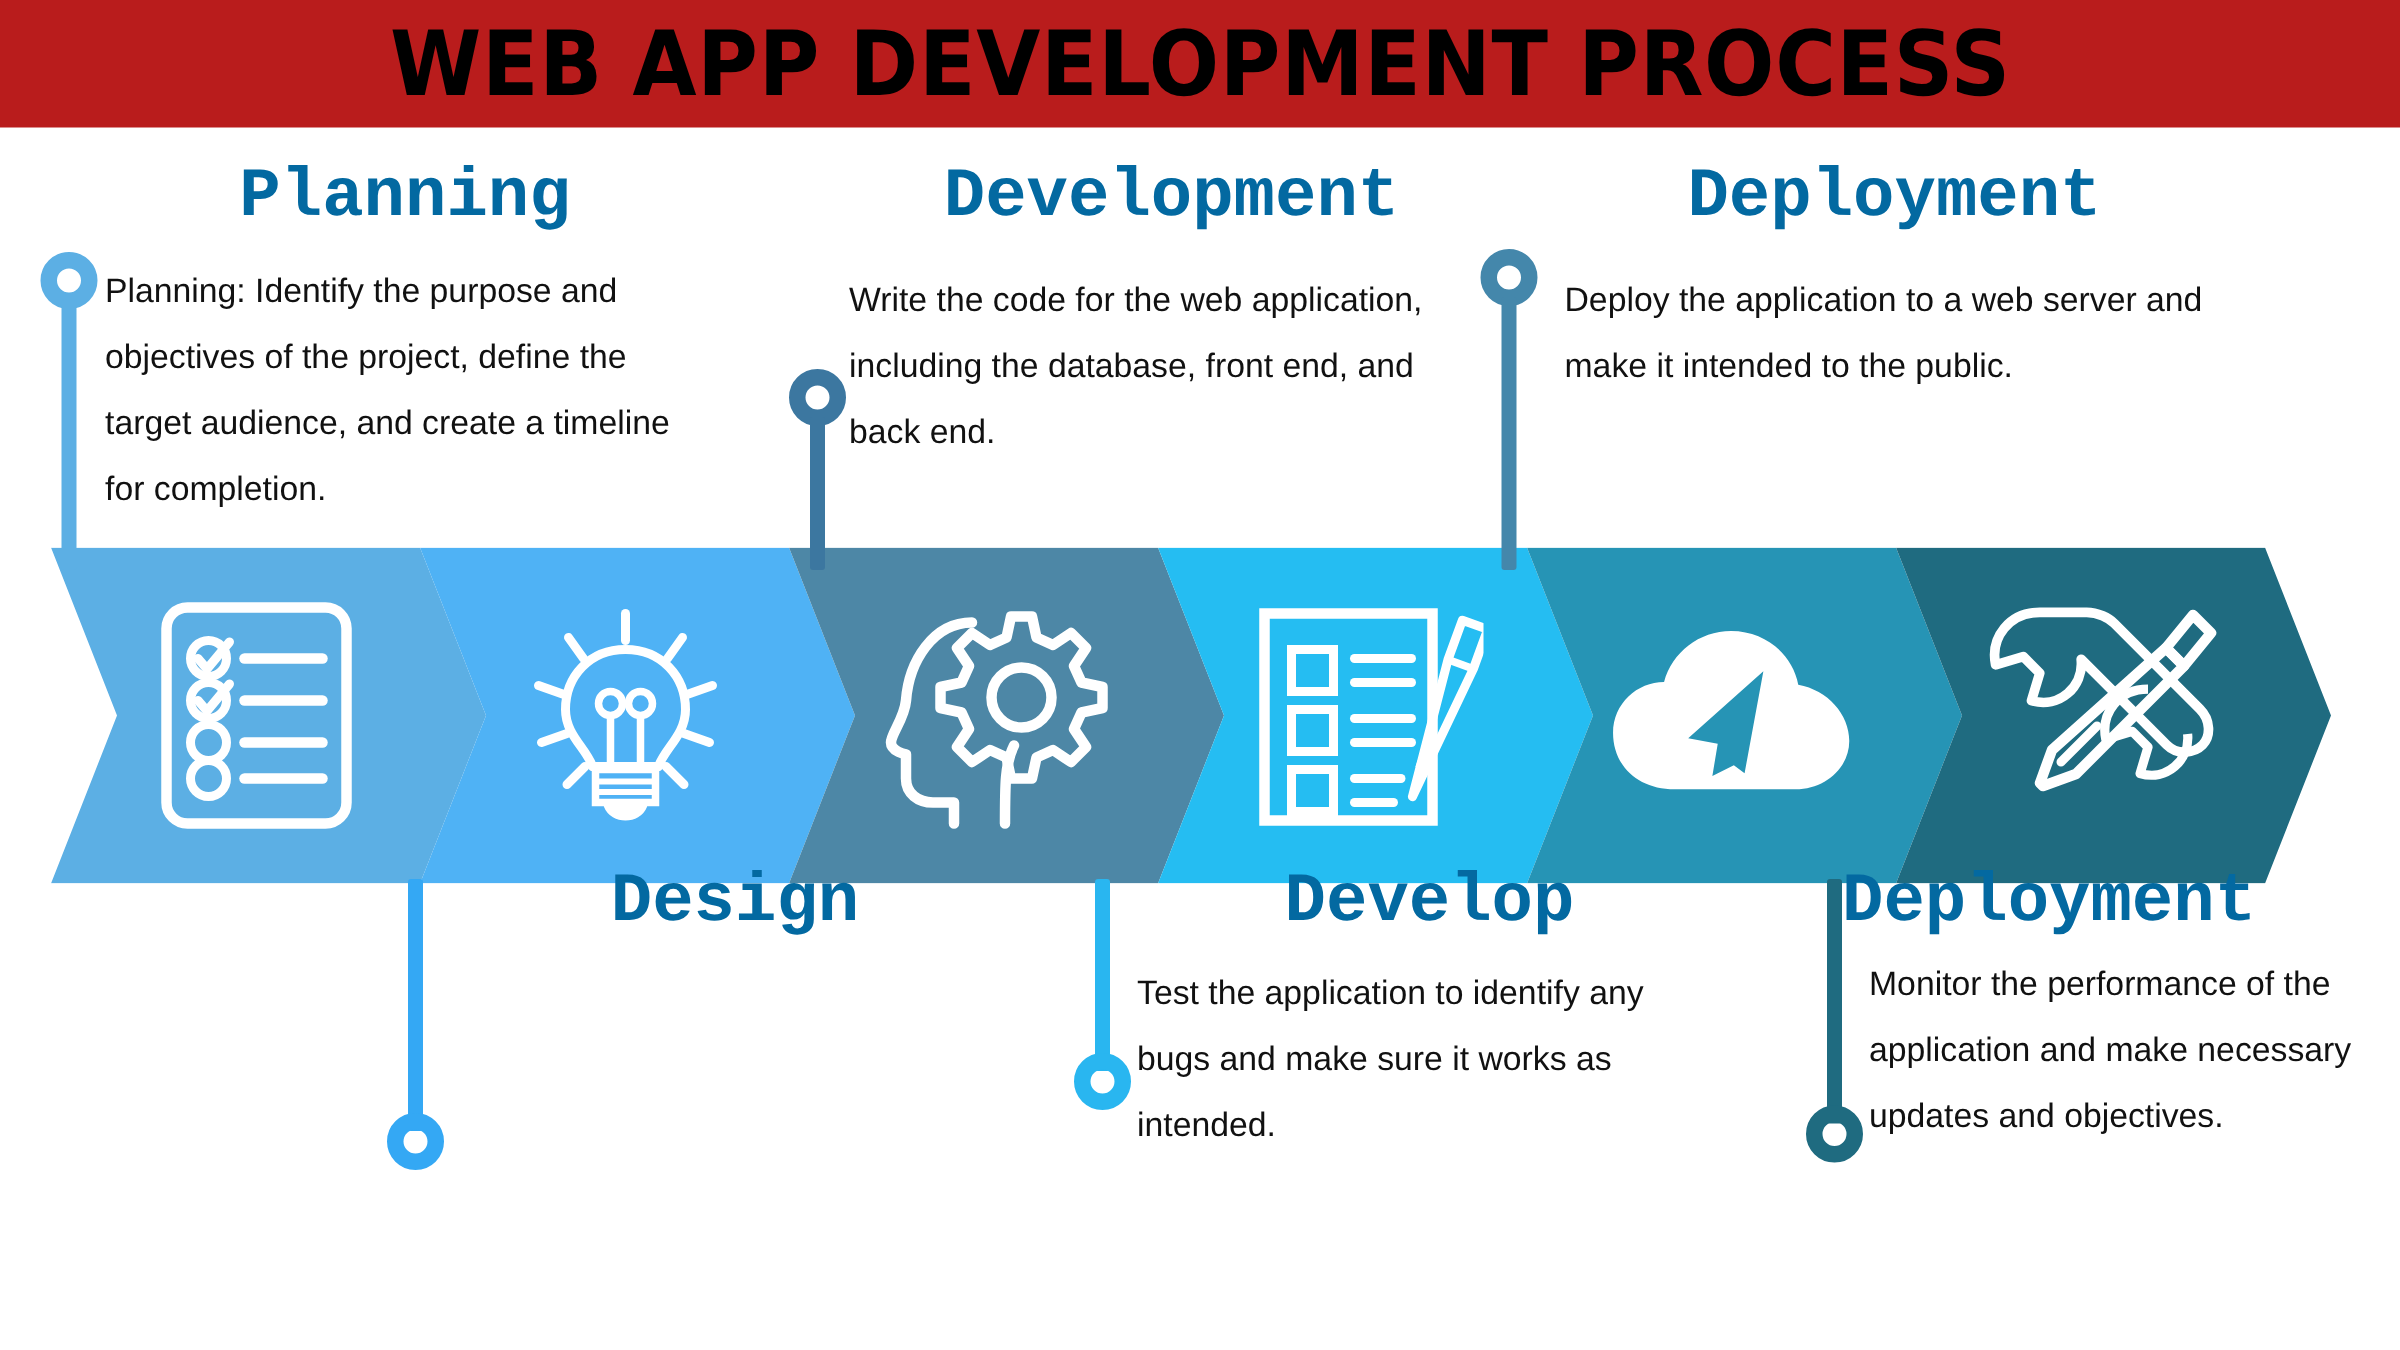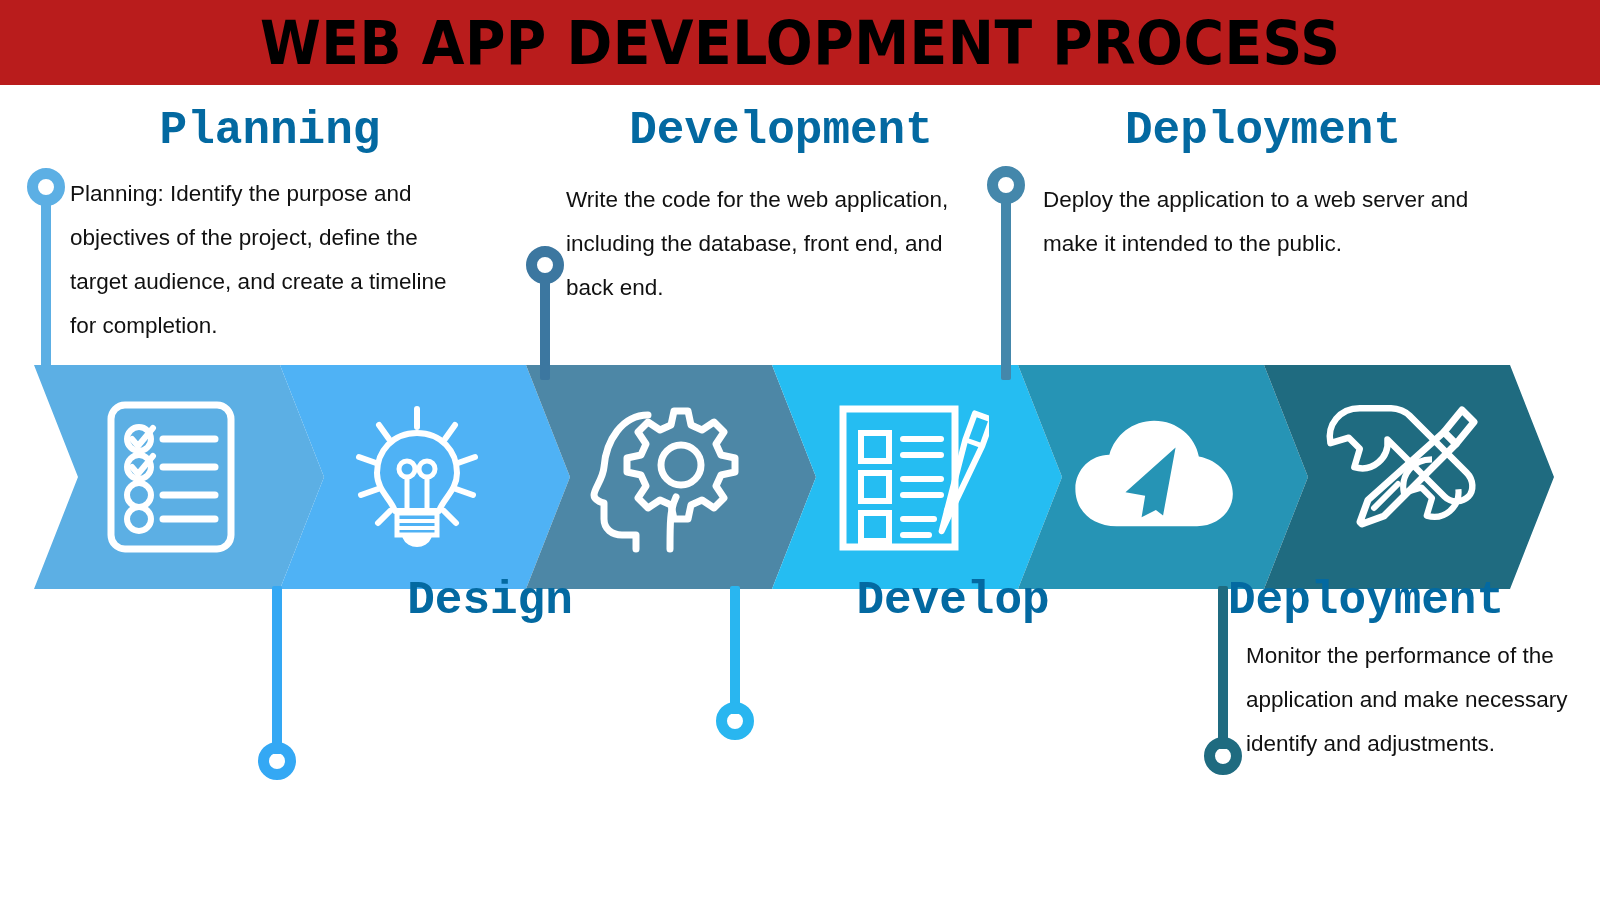--- a/index.html
+++ b/index.html
@@ -319,18 +319,19 @@
   <h2>Deployment</h2>
   <p>Deploy the application to a web server and make it intended to the public.</p>
 </div>
 
 <div class="block" id="block-design">
   <h2>Design</h2>
 </div>
 
 <div class="block" id="block-testing">
   <h2>Develop</h2>
+  <p>Test the application to identify any bugs and make sure it works as intended.</p>
 </div>
 
 <div class="block" id="block-maintenance">
   <h2>Deployment</h2>
-  <p>Monitor the performance of the application and make necessary identify and adjustments.</p>
+  <p>Monitor the performance of the application and make necessary updates and objectives.</p>
 </div>
 
 </body></html>

